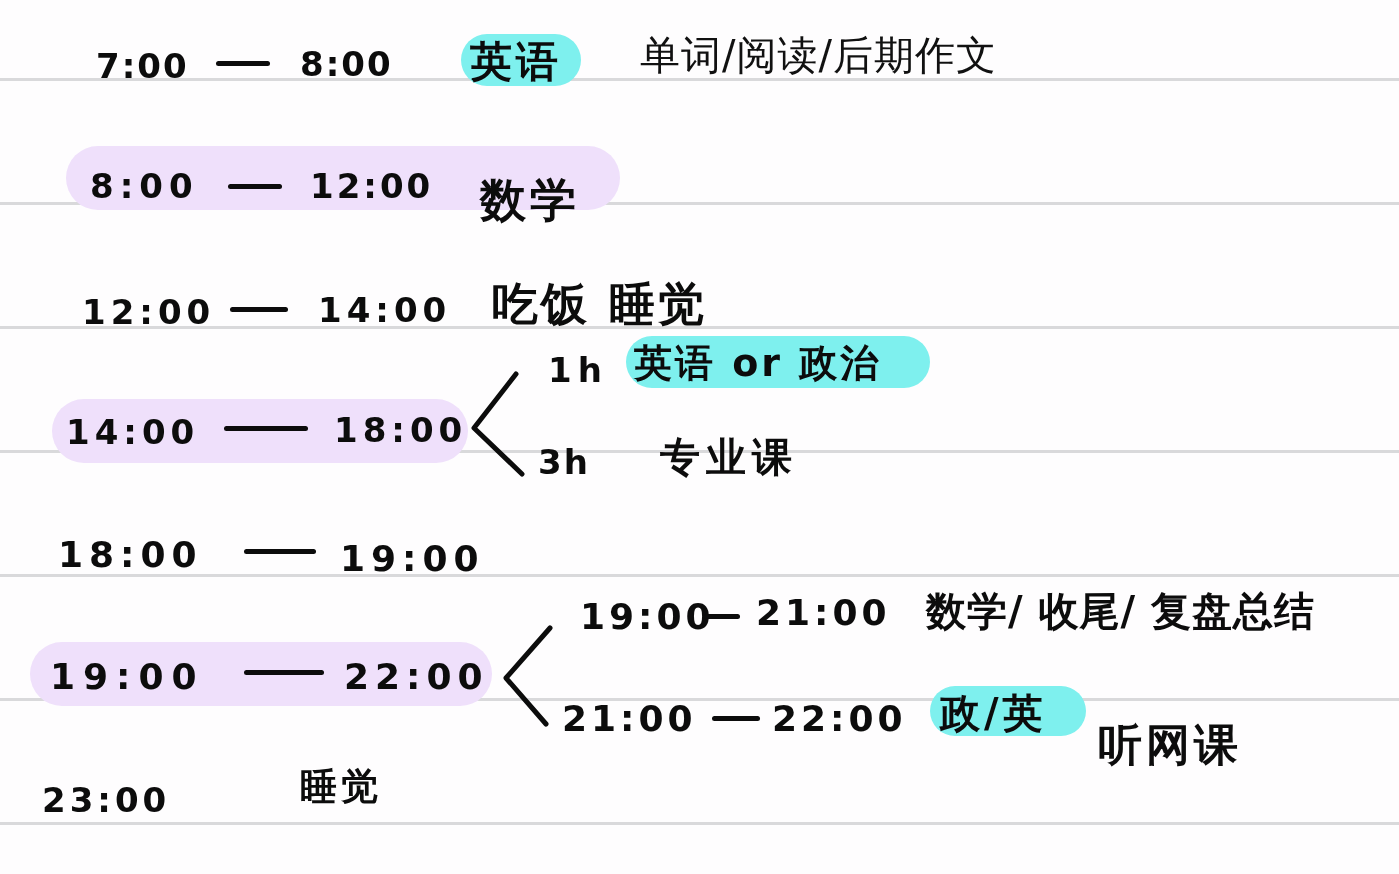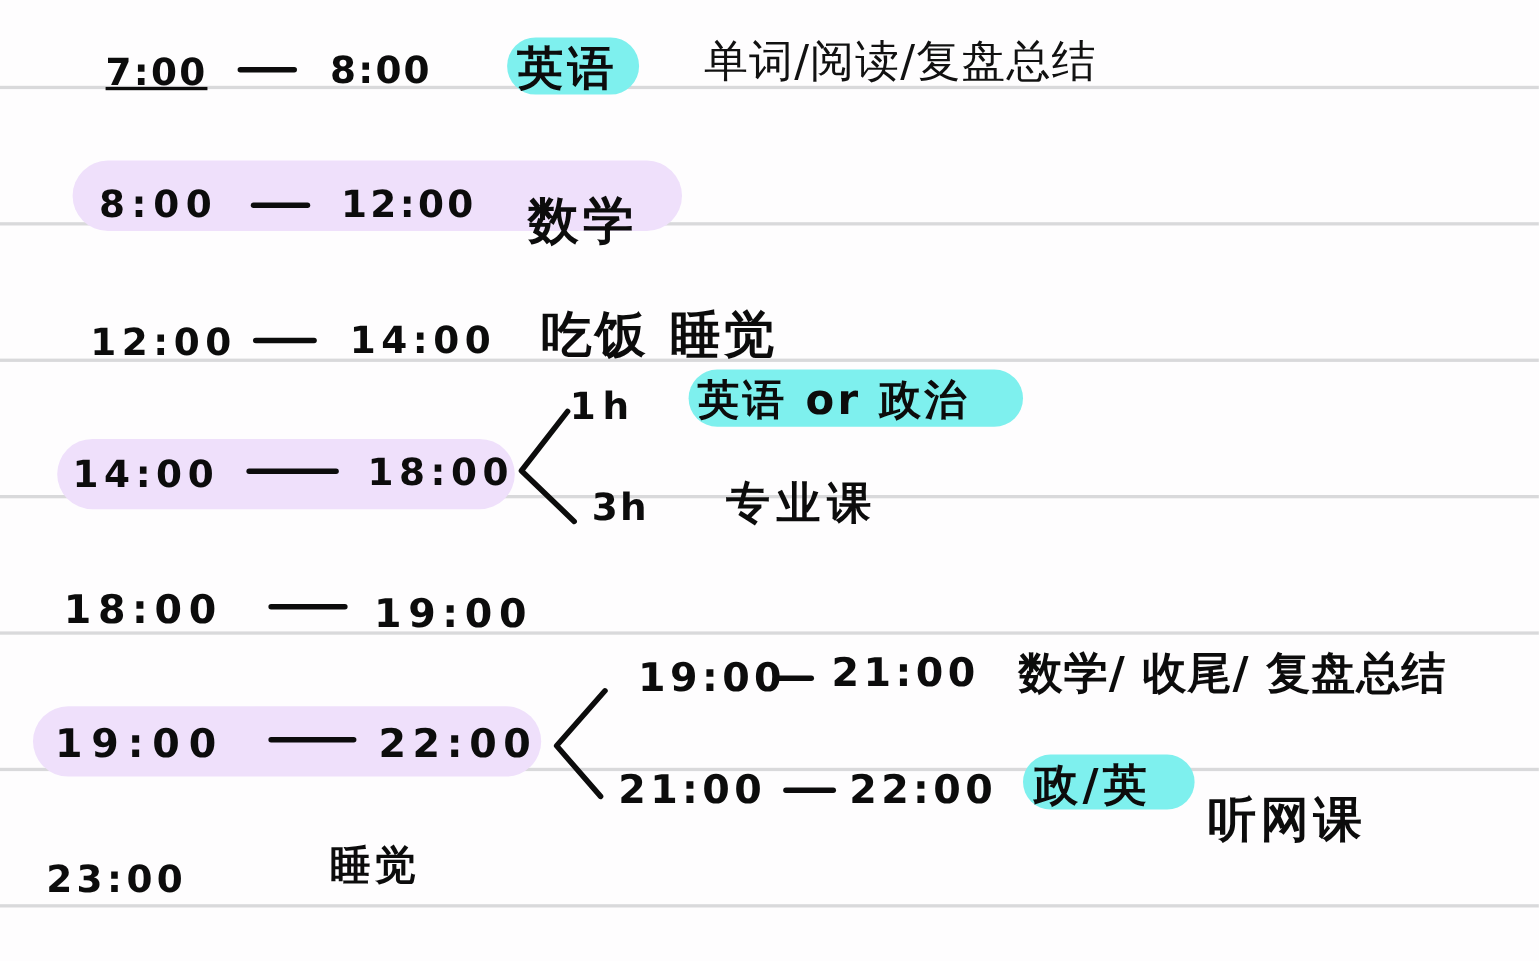--- a/index.html
+++ b/index.html
@@ -18,26 +18,26 @@
 
 <div class="rule" style="top:78px;"></div>
 <div class="rule" style="top:202px;"></div>
 <div class="rule" style="top:326px;"></div>
 <div class="rule" style="top:450px;"></div>
 <div class="rule" style="top:574px;"></div>
 <div class="rule" style="top:698px;"></div>
 <div class="rule" style="top:822px;"></div>
 
 <div>
-  <span class="hand" style="left:96px; top:46px; font-size:34px;text-decoration:underline;">7:00</span>
+  <span class="hand" style="left:96px; top:46px; font-size:34px;">7:00</span>
   <div class="dash" style="left:216px; top:61px; width:54px;"></div>
   <span class="hand" style="left:300px; top:44px; font-size:34px;">8:00</span>
   <div class="pill-cyan" style="left:461px; top:34px; width:120px; height:52px;"></div>
   <span class="hand" style="left:470px; top:34px; font-size:42px; letter-spacing:4px;">英语</span>
-  <span class="print" style="left:640px; top:28px;">单词/阅读/复盘总结</span>
+  <span class="print" style="left:640px; top:28px;">单词/阅读/后期作文</span>
 </div>
 
 <div>
   <div class="pill-purple" style="left:66px; top:146px; width:554px; height:64px;"></div>
   <span class="hand" style="left:90px; top:166px; font-size:34px; letter-spacing:6px;">8:00</span>
   <div class="dash" style="left:228px; top:184px; width:54px;"></div>
   <span class="hand" style="left:310px; top:166px; font-size:34px; letter-spacing:3px;">12:00</span>
   <span class="hand" style="left:480px; top:150px; font-size:46px; letter-spacing:4px;margin-top:20px;">数学</span>
 </div>
 
@@ -49,21 +49,21 @@
 </div>
 
 <div>
   <div class="pill-purple" style="left:52px; top:399px; width:416px; height:64px;"></div>
   <span class="hand" style="left:66px; top:412px; font-size:34px; letter-spacing:5px;">14:00</span>
   <div class="dash" style="left:224px; top:426px; width:84px;"></div>
   <span class="hand" style="left:334px; top:410px; font-size:34px; letter-spacing:5px;">18:00</span>
   <svg class="brace" style="left:470px; top:370px;" width="60" height="110">
     <polyline points="46,4 4,58 52,104" fill="none" stroke="#0c0c0c" stroke-width="5" stroke-linecap="round" stroke-linejoin="round"></polyline>
   </svg>
-  <span class="hand" style="left:518px; top:350px; font-size:34px; letter-spacing:6px;">1h</span>
+  <span class="hand" style="left:548px; top:350px; font-size:34px; letter-spacing:6px;">1h</span>
   <div class="pill-cyan" style="left:626px; top:336px; width:304px; height:52px;"></div>
   <span class="hand" style="left:634px; top:338px; font-size:38px; letter-spacing:3px;">英语 or 政治</span>
   <span class="hand" style="left:538px; top:442px; font-size:34px; letter-spacing:2px;">3h</span>
   <span class="hand" style="left:660px; top:430px; font-size:40px; letter-spacing:6px;">专业课</span>
 </div>
 
 <div>
   <span class="hand" style="left:58px; top:534px; font-size:36px; letter-spacing:6px;">18:00</span>
   <div class="dash" style="left:244px; top:549px; width:72px;"></div>
   <span class="hand" style="left:340px; top:538px; font-size:36px; letter-spacing:6px;">19:00</span>

